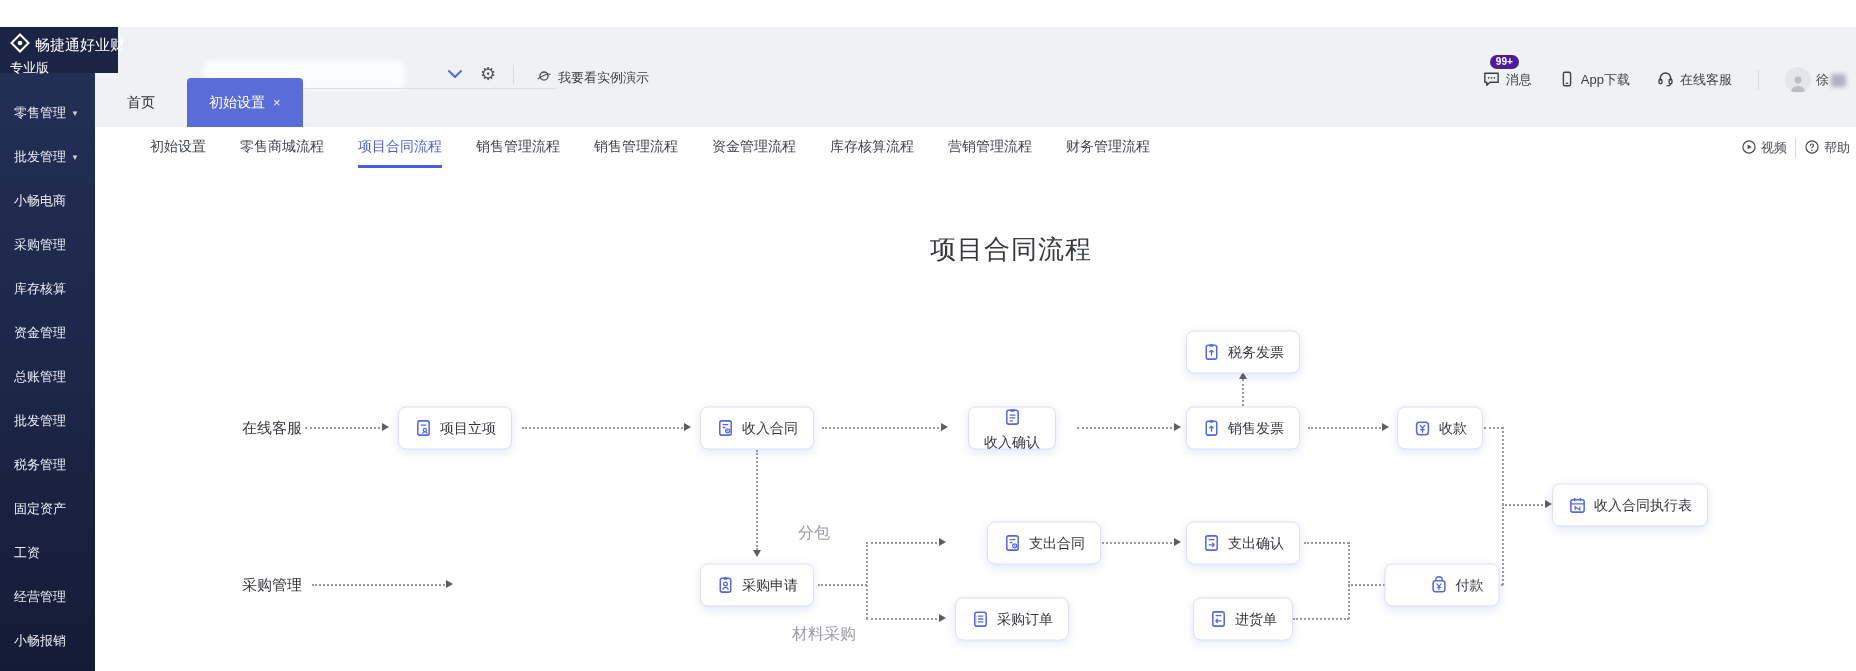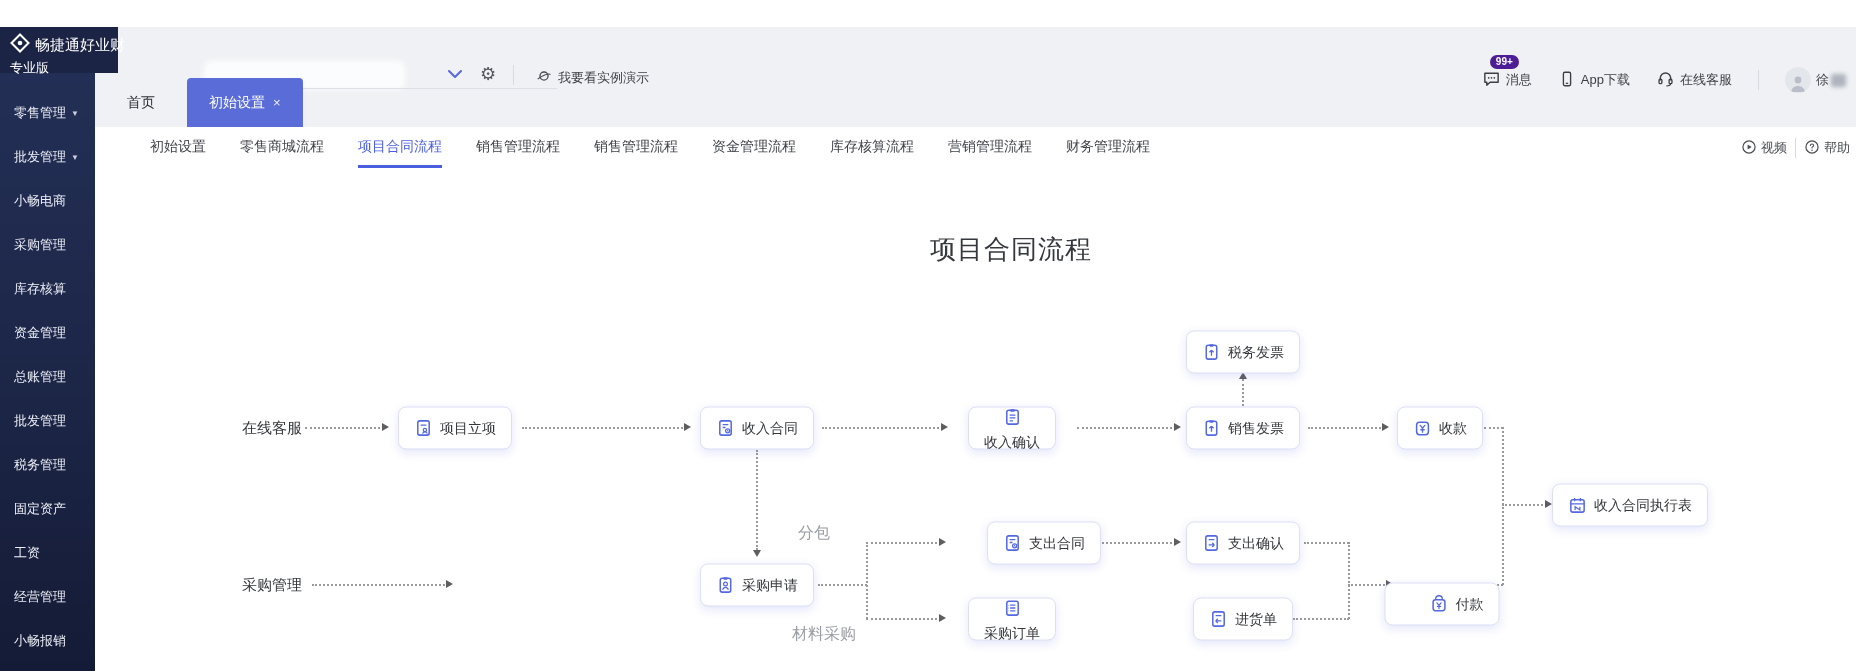--- a/index.html
+++ b/index.html
@@ -381,21 +381,21 @@
   <div class="node" style="left:1243px;top:543px;">
     <span>
         <svg width="19" height="19" viewBox="0 0 20 20">
           <rect x="4" y="2.5" width="12" height="15" rx="2" fill="none" stroke="#5468e0" stroke-width="1.6"></rect>
           <line x1="7" y1="6.5" x2="13" y2="6.5" stroke="#5468e0" stroke-width="1.4"></line>
           <path d="M7 12h6m0 0l-2.2-2.2M13 12l-2.2 2.2" fill="none" stroke="#5468e0" stroke-width="1.4"></path>
         </svg>
       </span>
     <span class="nlabel">支出确认</span>
   </div>
-  <div class="node" style="left:1012px;top:619px;flex-direction:column;">
+  <div class="node" style="left:1012px;top:619px;">
     <span>
         <svg width="19" height="19" viewBox="0 0 20 20">
           <rect x="4" y="3" width="12" height="14.5" rx="2" fill="none" stroke="#5468e0" stroke-width="1.6"></rect>
           <line x1="7.5" y1="7" x2="13" y2="7" stroke="#5468e0" stroke-width="1.4"></line>
           <line x1="7.5" y1="10" x2="13" y2="10" stroke="#5468e0" stroke-width="1.4"></line>
           <line x1="7.5" y1="13" x2="13" y2="13" stroke="#5468e0" stroke-width="1.4"></line>
           <circle cx="6" cy="7" r=".5" fill="#5468e0"></circle>
           <circle cx="6" cy="10" r=".5" fill="#5468e0"></circle>
           <circle cx="6" cy="13" r=".5" fill="#5468e0"></circle>
         </svg>
@@ -405,21 +405,21 @@
   <div class="node" style="left:1243px;top:619px;">
     <span>
         <svg width="19" height="19" viewBox="0 0 20 20">
           <rect x="4" y="2.5" width="12" height="15" rx="2" fill="none" stroke="#5468e0" stroke-width="1.6"></rect>
           <line x1="7" y1="6.5" x2="13" y2="6.5" stroke="#5468e0" stroke-width="1.4"></line>
           <path d="M13 12H7m0 0l2.2-2.2M7 12l2.2 2.2" fill="none" stroke="#5468e0" stroke-width="1.4"></path>
         </svg>
       </span>
     <span class="nlabel">进货单</span>
   </div>
-  <div class="node" style="left:1442px;top:604px;padding-left:44px;">
+  <div class="node" style="left:1442px;top:585px;padding-left:44px;">
     <span>
         <svg width="19" height="19" viewBox="0 0 20 20">
           <rect x="3.8" y="5.5" width="12.4" height="11.5" rx="2.5" fill="none" stroke="#5468e0" stroke-width="1.6"></rect>
           <path d="M6.5 5.5V4.8a3.5 3.5 0 017 0v.7" fill="none" stroke="#5468e0" stroke-width="1.4"></path>
           <path d="M7.8 8.8l2.2 2.6 2.2-2.6M10 11.4v3.4M8.3 12.6h3.4" fill="none" stroke="#5468e0" stroke-width="1.3" stroke-linecap="round"></path>
         </svg>
       </span>
     <span class="nlabel">付款</span>
   </div>
 

